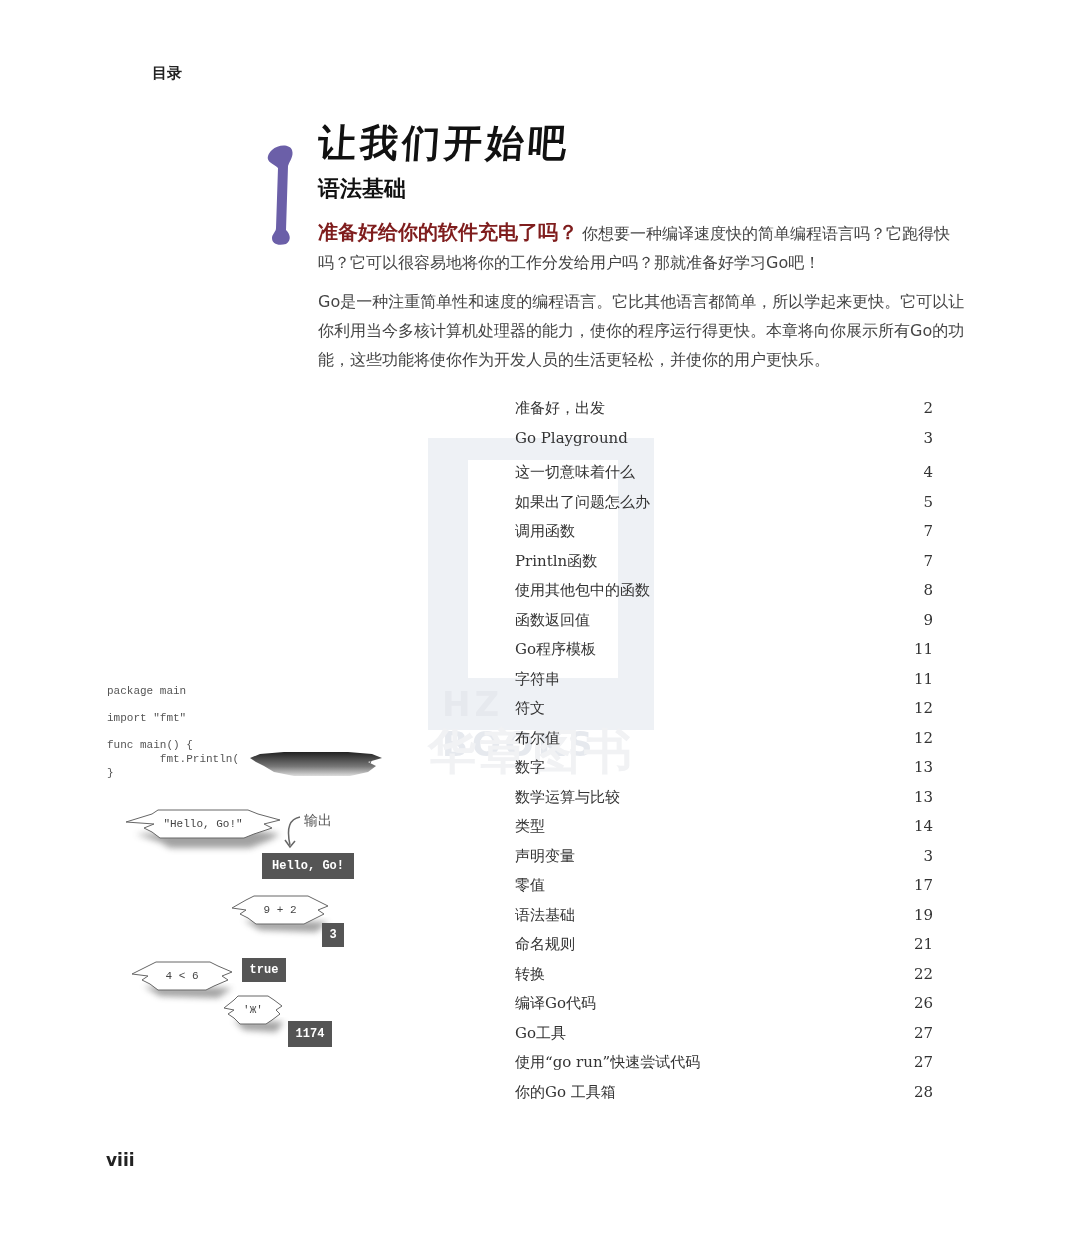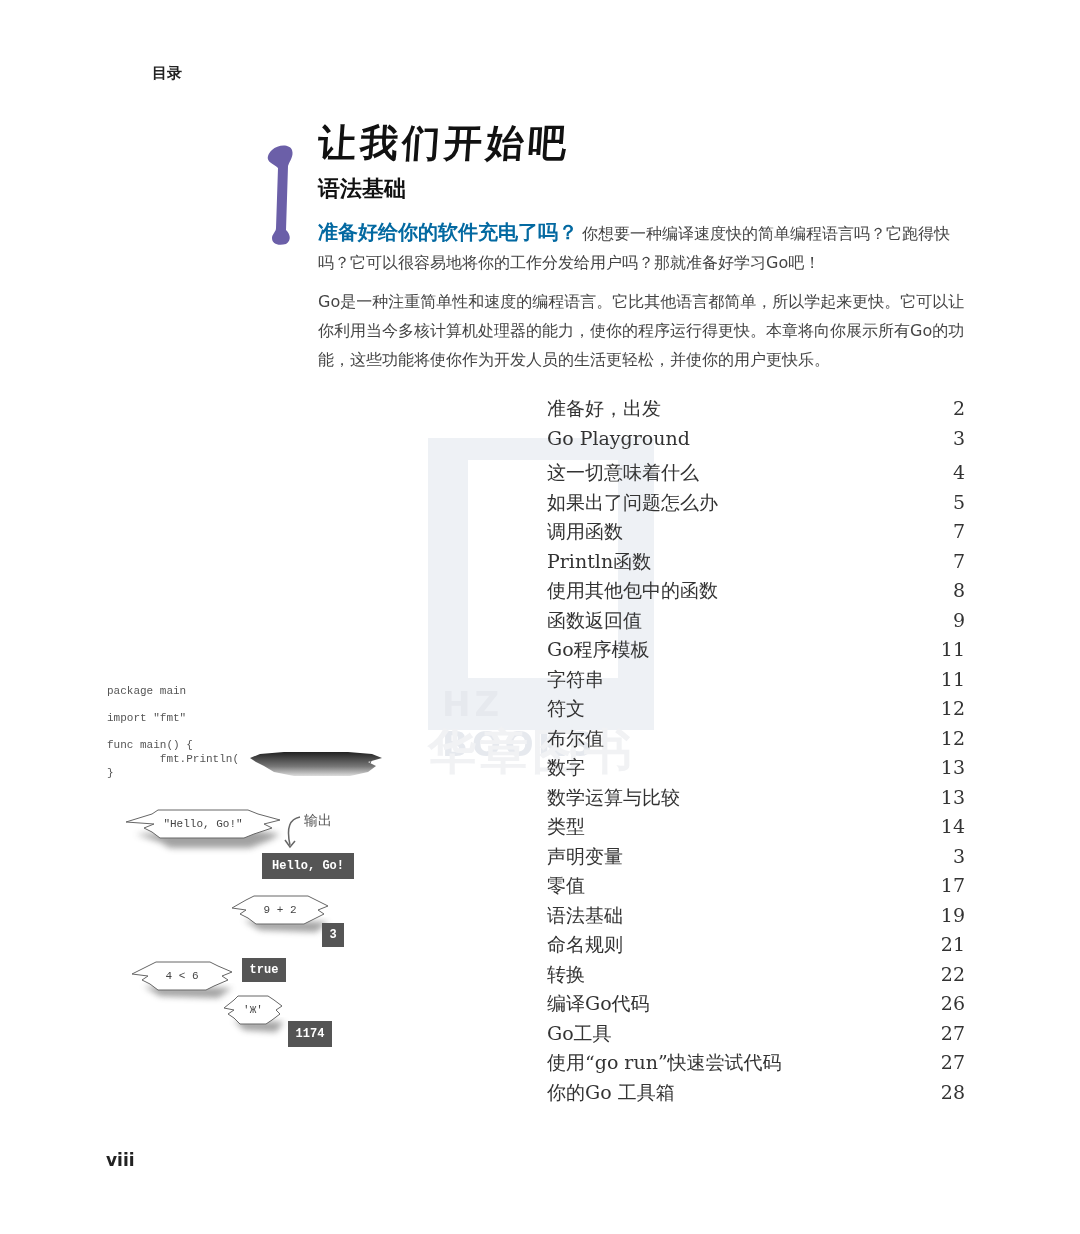--- a/index.html
+++ b/index.html
@@ -7,30 +7,30 @@
     body { position: relative; font-family: "DejaVu Sans", sans-serif; color: #222; }
 
     .running-head { position: absolute; left: 107px; top: 64px; font-size: 15px; font-weight: bold; color: #222; margin-left: 45px; }
     .folio { position: absolute; left: 106px; top: 1150px; font-size: 17px; font-weight: bold; color: #222; }
 
     .chapter-num { position: absolute; left: 262px; top: 144px; width: 36px; height: 102px; }
     .chapter-title { position: absolute; left: 318px; top: 118px; font-family: "DejaVu Serif", serif; font-size: 38px; font-weight: bold; letter-spacing: 4px; color: #111; transform: skewX(-4deg); }
     .chapter-subtitle { position: absolute; left: 318px; top: 174px; font-size: 22px; font-weight: bold; color: #111; }
 
     .intro { position: absolute; left: 318px; top: 218px; width: 660px; font-size: 16px; line-height: 29px; color: #444; }
-    .intro .lead { font-size: 20px; font-weight: bold; color: #0369a1; margin-right: 4px; }
+    .intro .lead { font-size: 20px; font-weight: bold; color: #7f1d1d; margin-right: 4px; }
     .intro p + p { margin-top: 10px; }
 
     .watermark { position: absolute; left: 428px; top: 438px; width: 226px; height: 330px; }
     .wm-box { position: absolute; left: 0; top: 0; width: 226px; height: 292px; background: #eef1f5; }
     .wm-inner { position: absolute; left: 40px; top: 22px; width: 150px; height: 218px; background: #ffffff; }
     .wm-text { position: absolute; left: 14px; top: 246px; font-size: 34px; font-weight: bold; color: #e6e9ee; letter-spacing: 4px; }
     .wm-cn { position: absolute; left: 0px; top: 282px; font-size: 48px; font-weight: bold; color: #f1f2f4; letter-spacing: 4px; }
 
-    .toc { position: absolute; left: 515px; top: 394px; width: 418px; font-family: "DejaVu Serif", serif; font-size: 19px; color: #333; margin-left: 32px; }
+    .toc { position: absolute; left: 515px; top: 394px; width: 418px; font-family: "DejaVu Serif", serif; font-size: 15px; color: #333; }
     .toc-row { display: flex; justify-content: space-between; align-items: baseline; height: 29.5px; line-height: 29.5px; }
     .toc-row.gap { margin-bottom: 5px; }
     .toc-page { text-align: right; min-width: 30px; }
 
     .code { position: absolute; left: 107px; top: 684px; font-family: "Liberation Mono", monospace; font-size: 11px; color: #555; line-height: 14px; }
     .code .line { height: 14px; white-space: pre; }
     .code .blank { height: 13px; }
 
     .bubble { position: absolute; font-family: "Liberation Mono", monospace; font-size: 11px; color: #444; display: flex; align-items: center; justify-content: center; }
     .bubble svg { position: absolute; left: 0; top: 0; overflow: visible; }

